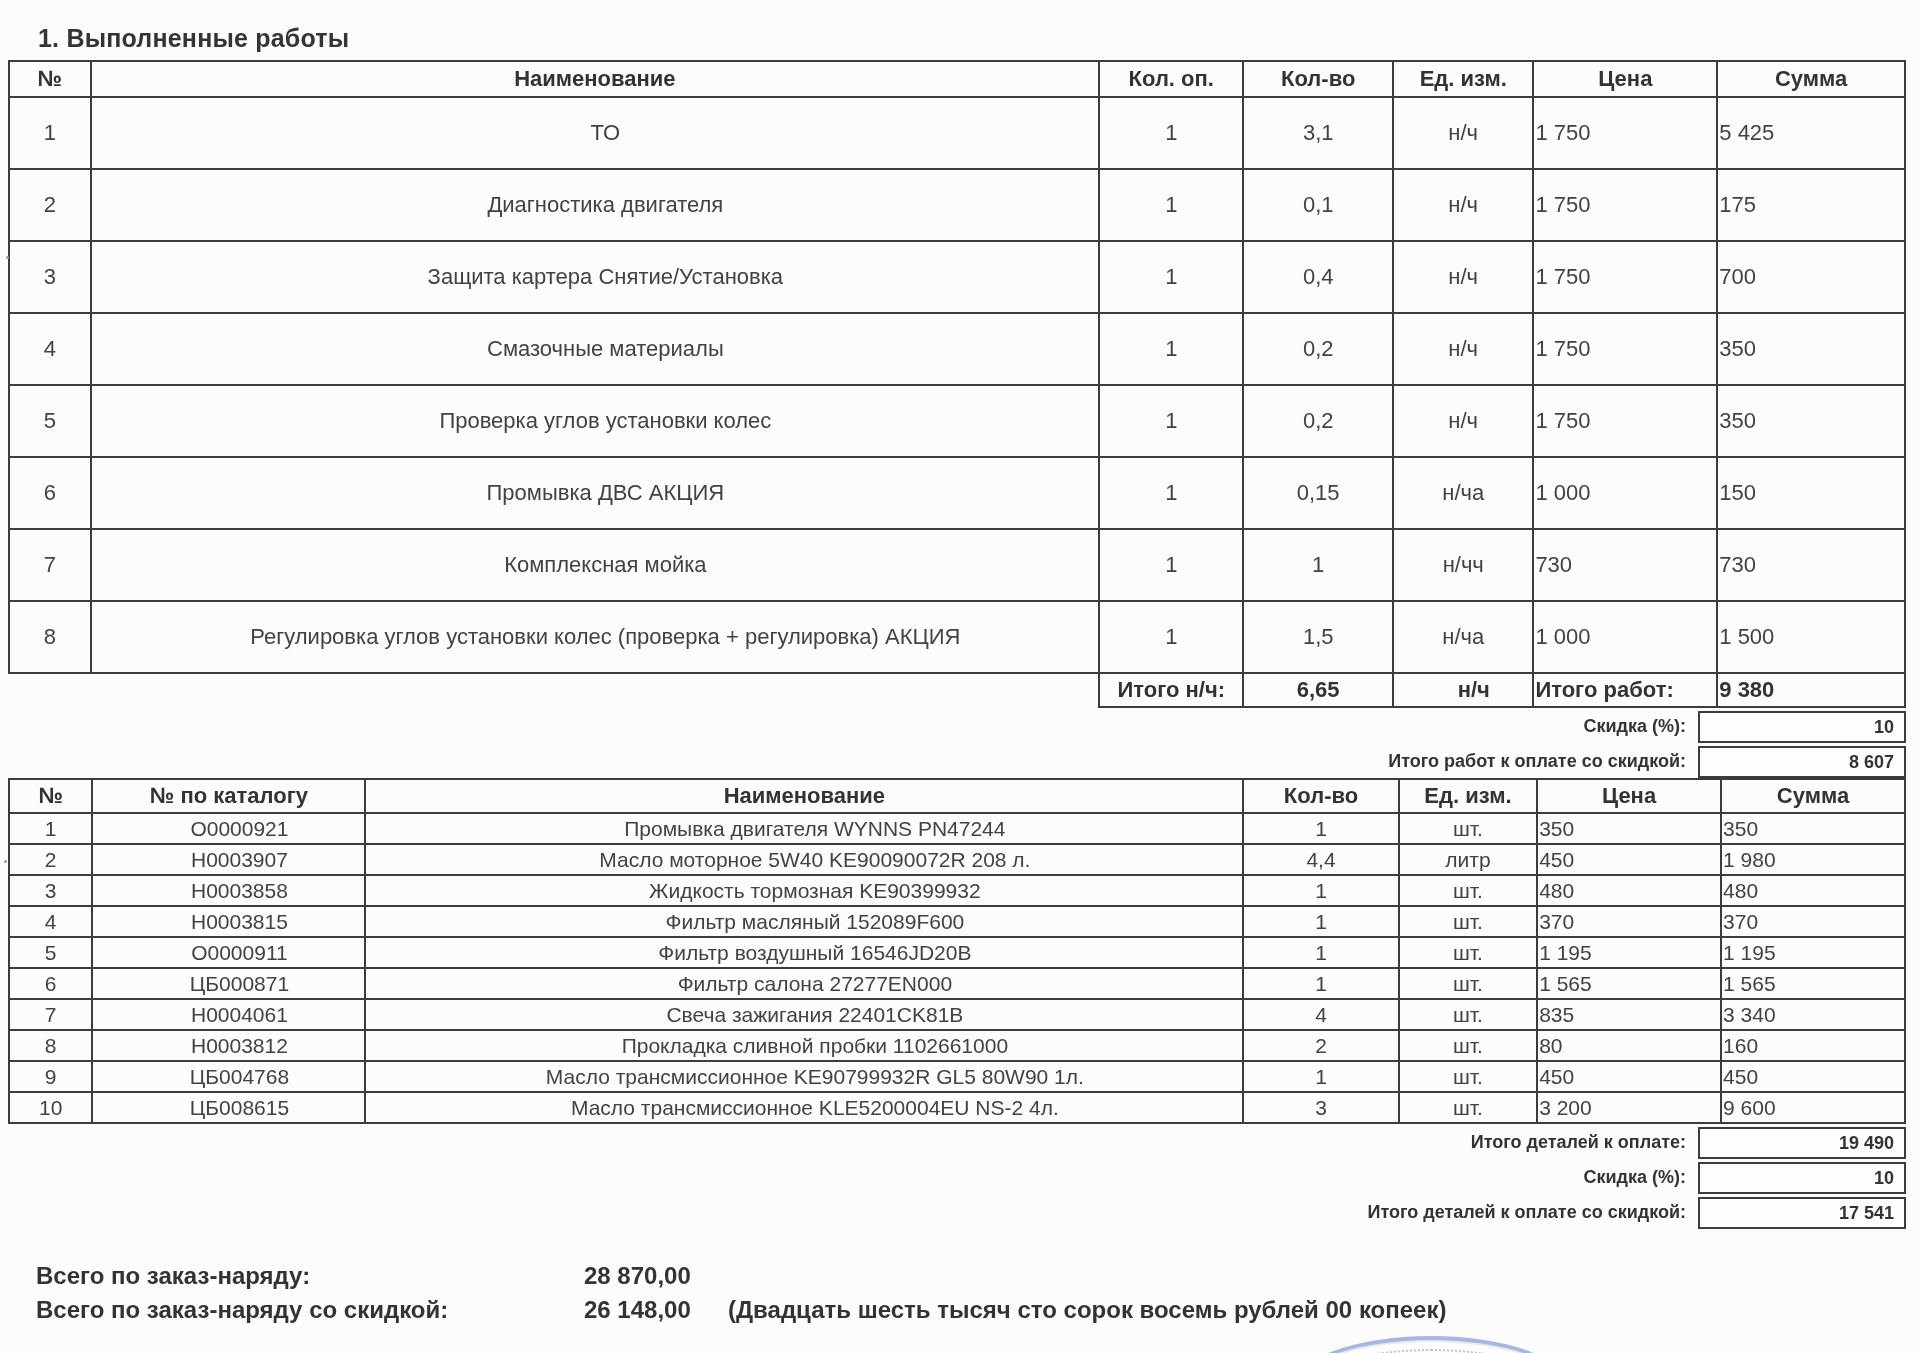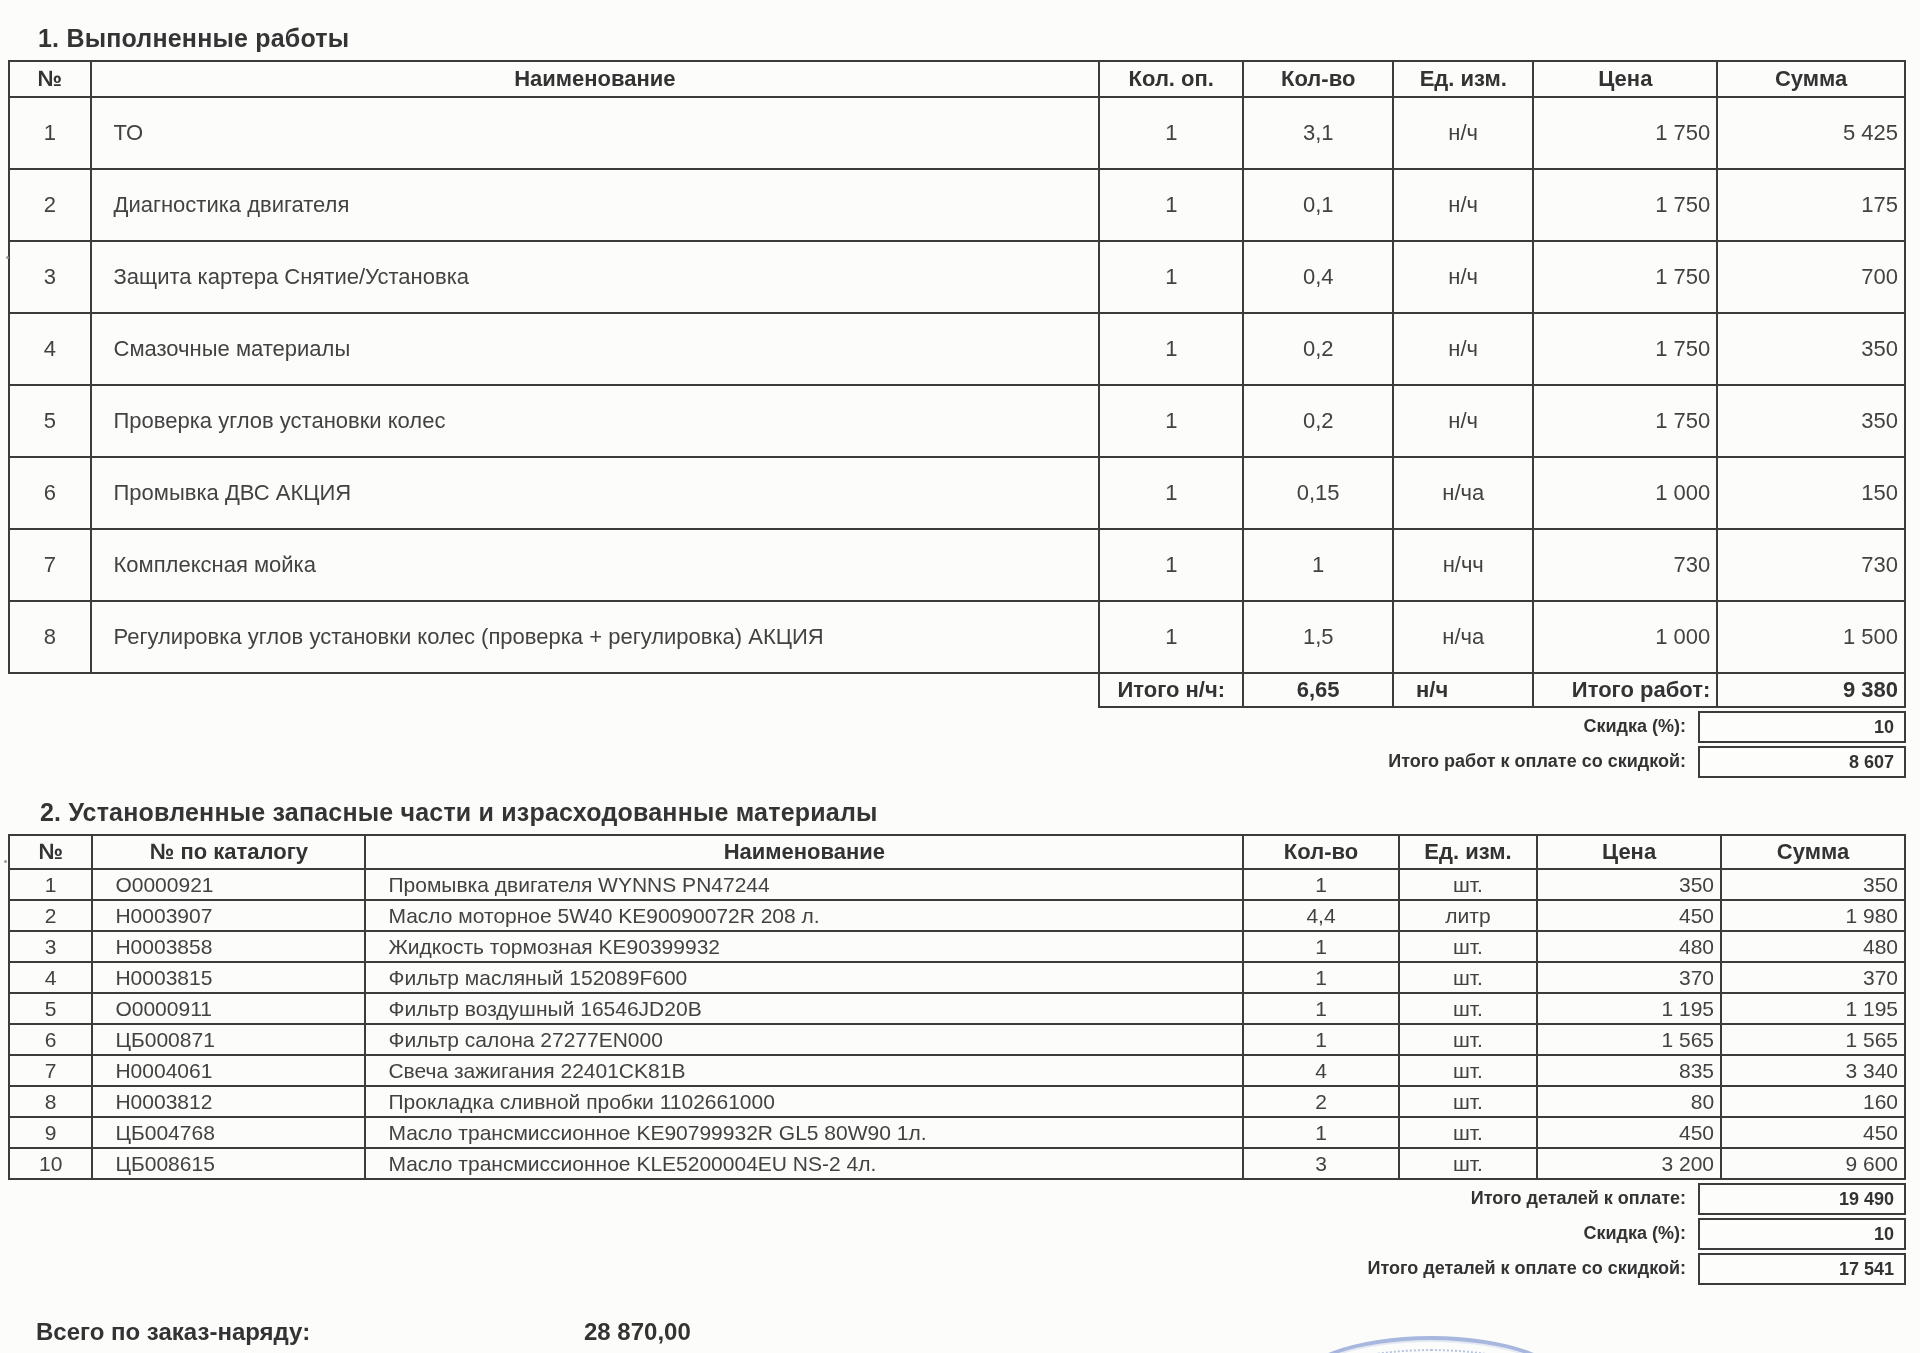--- a/index.html
+++ b/index.html
@@ -21,22 +21,22 @@
     font-size:22px;color:#424242;
   }
   th,td{border:2px solid #3c3c3c;overflow:hidden;white-space:nowrap;}
   th{font-weight:bold;color:#333;text-align:center;padding:3px 4px;}
   .t1 th{height:28px;}
   .t1 td{height:68px;vertical-align:middle;}
   .t1 .totals-cell{height:30px;}
   .t2 th{height:24px;font-size:22px;}
   .t2 td{height:27px;font-size:21px;vertical-align:middle;}
   td.c{text-align:center;}
-  td.l{text-align:left;padding-left:22px;}
-  td.r{text-align:right;padding-right:6px;margin-left:48px;}
+  td.l{text-align:center;padding-left:22px;}
+  td.r{padding-right:6px;margin-left:48px;}
   td.b{font-weight:bold;color:#333;}
   td.ghost{border-left:none;border-bottom:none;border-top:none;background:transparent;}
   .sum-line{
     display:flex;justify-content:flex-end;align-items:stretch;
     width:1898px;margin:3px 0 0 8px;font-size:18px;
   }
   .sum-label{
     font-weight:bold;color:#333;line-height:30px;padding-right:12px;
   }
   .sum-box{
@@ -177,21 +177,20 @@
 
   <div class="sum-line">
     <div class="sum-label">Скидка (%):</div>
     <div class="sum-box">10</div>
   </div>
   <div class="sum-line">
     <div class="sum-label">Итого работ к оплате со скидкой:</div>
     <div class="sum-box">8 607</div>
   </div>
 
-  <div class="sec-title second">2. Установленные запасные части и израсходованные материалы</div>
 
   <table class="t2">
     <colgroup>
       <col style="width:4.4%">
         <col style="width:14.4%">
         <col style="width:46.3%">
       <col style="width:8.2%">
         <col style="width:7.3%">
         <col style="width:9.7%">
         <col style="width:9.7%">

